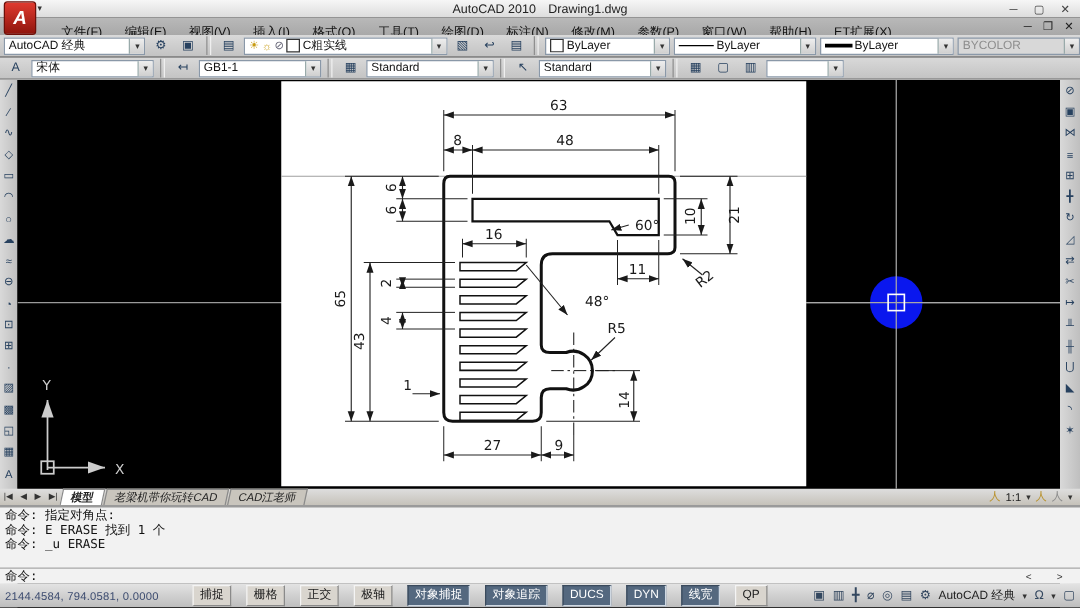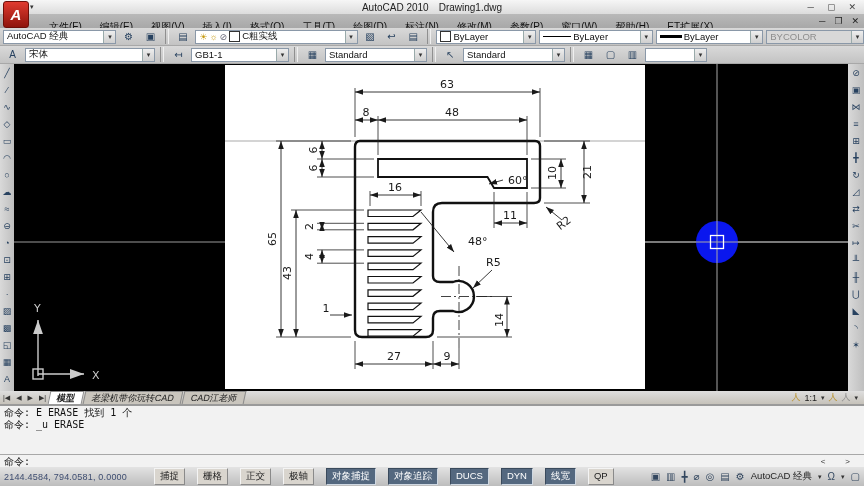--- a/index.html
+++ b/index.html
@@ -160,21 +160,21 @@
     <span class="carr">▾</span>
   </div>
   <div class="combo disabled" style="width:100px">
     <span class="cval">BYCOLOR</span>
     <span class="carr">▾</span>
   </div>
 </div>
 
 <div id="tbrow2" class="tbrow abs">
   <span class="tbtn">A</span>
-  <div class="combo" style="width:130px">
+  <div class="combo" style="width:98px">
     <span class="cval">宋体</span>
     <span class="carr">▾</span>
   </div>
   <span class="sep"></span>
   <span class="tbtn">↤</span>
   <div class="combo" style="width:98px">
     <span class="cval">GB1-1</span>
     <span class="carr">▾</span>
   </div>
   <span class="sep"></span>
@@ -379,20 +379,21 @@
     <span class="annot-scale">1:1</span>
     <span class="darr">▾</span>
     <span class="annot-ic">人</span>
     <span class="annot-ic" style="color:#8a8a8a">人</span>
     <span class="darr">▾</span>
   </div>
 </div>
 
 <div id="cmdwin" class="abs">
   <div id="cmdhist">
+      <div class="cmd-line">命令: 指定对角点:</div>
       <div class="cmd-line">命令: E ERASE 找到 1 个</div>
       <div class="cmd-line">命令: _u ERASE</div>
   </div>
   <div id="cmdinput">
     <span class="cmd-line">命令:</span>
     <span class="cmdscroll">&lt;</span>
     <span class="cmdscroll">&gt;</span>
   </div>
 </div>
 

